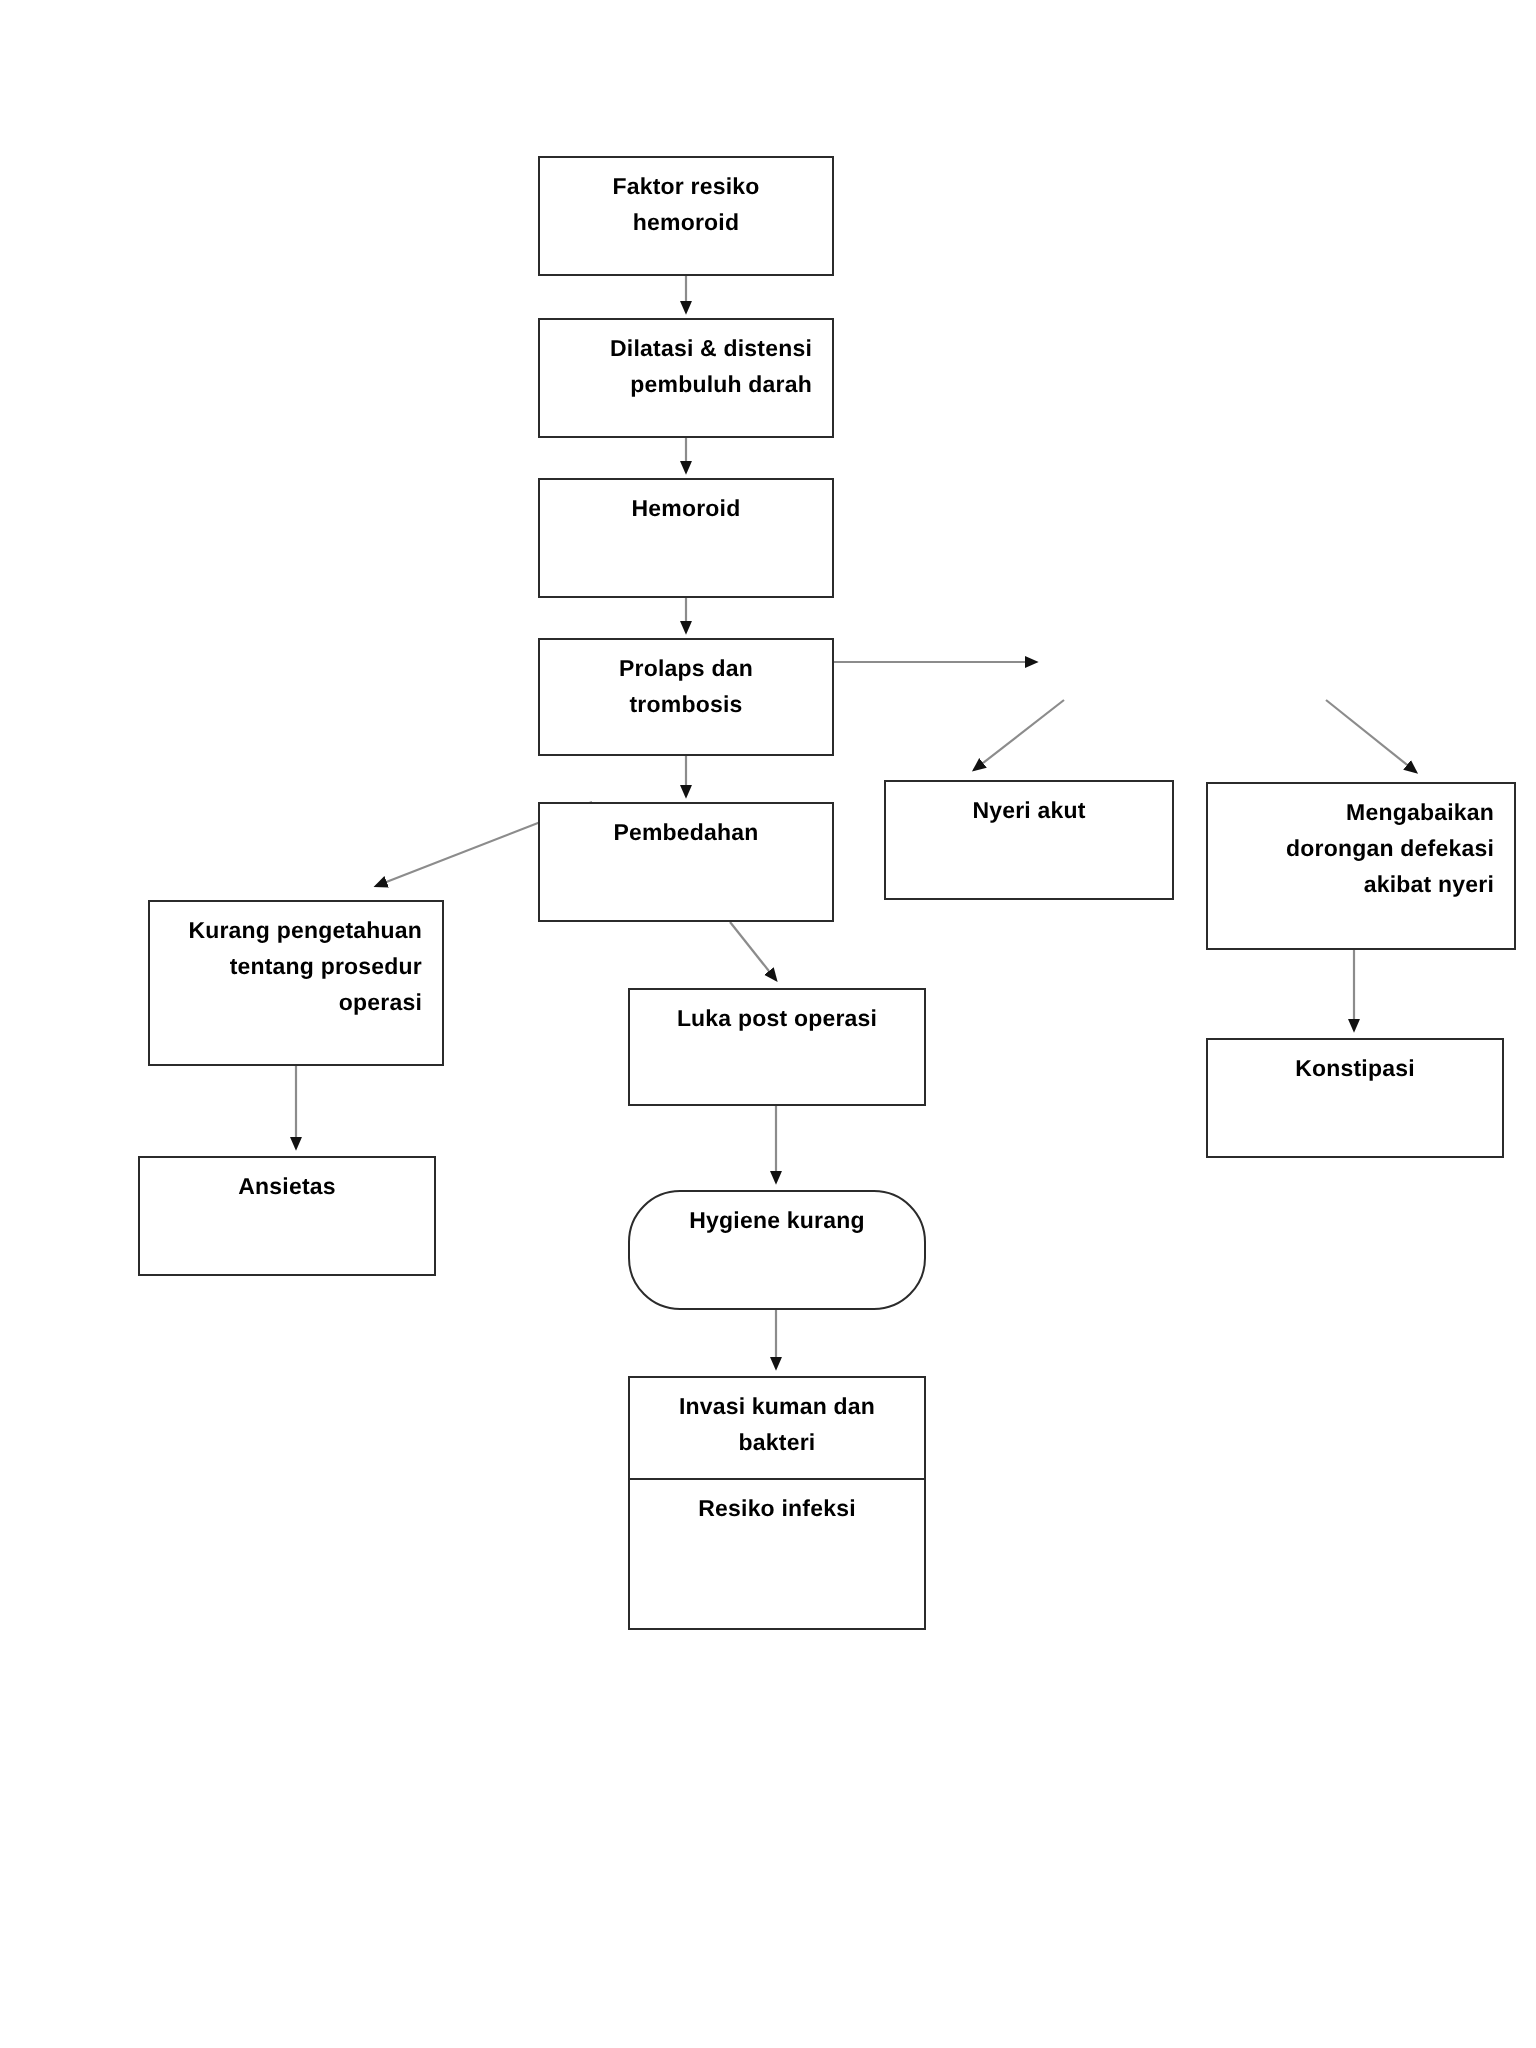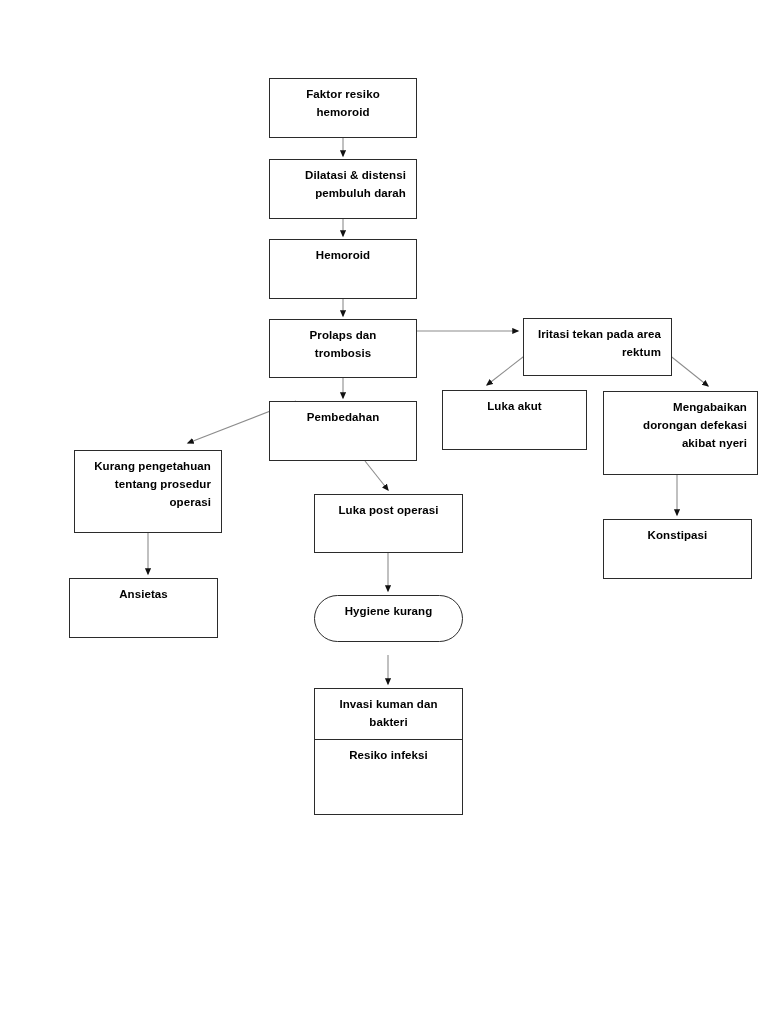--- a/index.html
+++ b/index.html
@@ -88,27 +88,23 @@
   </div>
 
   <div class="node center" style="left:269px; top:239px; width:148px; height:60px;">
     <span class="txt">Hemoroid</span>
   </div>
 
   <div class="node center" style="left:269px; top:319px; width:148px; height:59px;">
     <span class="txt">Prolaps dan trombosis</span>
   </div>
 
-  <div class="node left" style="left:523px; top:318px; width:149px; height:58px;">
-    <span class="txt">Iritasi tekan pada area
-rektum</span>
-  </div>
 
   <div class="node center" style="left:442px; top:390px; width:145px; height:60px;">
-    <span class="txt">Luka akut</span>
+    <span class="txt">Nyeri akut</span>
   </div>
 
   <div class="node left" style="left:603px; top:391px; width:155px; height:84px;">
     <span class="txt">Mengabaikan
 dorongan defekasi
 akibat nyeri</span>
   </div>
 
   <div class="node center" style="left:603px; top:519px; width:149px; height:60px;">
     <span class="txt">Konstipasi</span>
@@ -125,21 +121,21 @@
   </div>
 
   <div class="node center" style="left:69px; top:578px; width:149px; height:60px;">
     <span class="txt">Ansietas</span>
   </div>
 
   <div class="node center" style="left:314px; top:494px; width:149px; height:59px;">
     <span class="txt">Luka post operasi</span>
   </div>
 
-  <div class="node center" style="left:314px; top:595px; width:149px; height:47px;border-radius:26px;">
+  <div class="node center" style="left:314px; top:595px; width:149px; height:60px;border-radius:26px;">
     <span class="txt">Hygiene kurang</span>
   </div>
 
   <div class="node center" style="left:314px; top:688px; width:149px; height:60px;">
     <span class="txt">Invasi kuman dan
 bakteri</span>
   </div>
 
   <div class="node center" style="left:314px; top:739px; width:149px; height:76px;">
     <span class="txt">Resiko infeksi</span>

